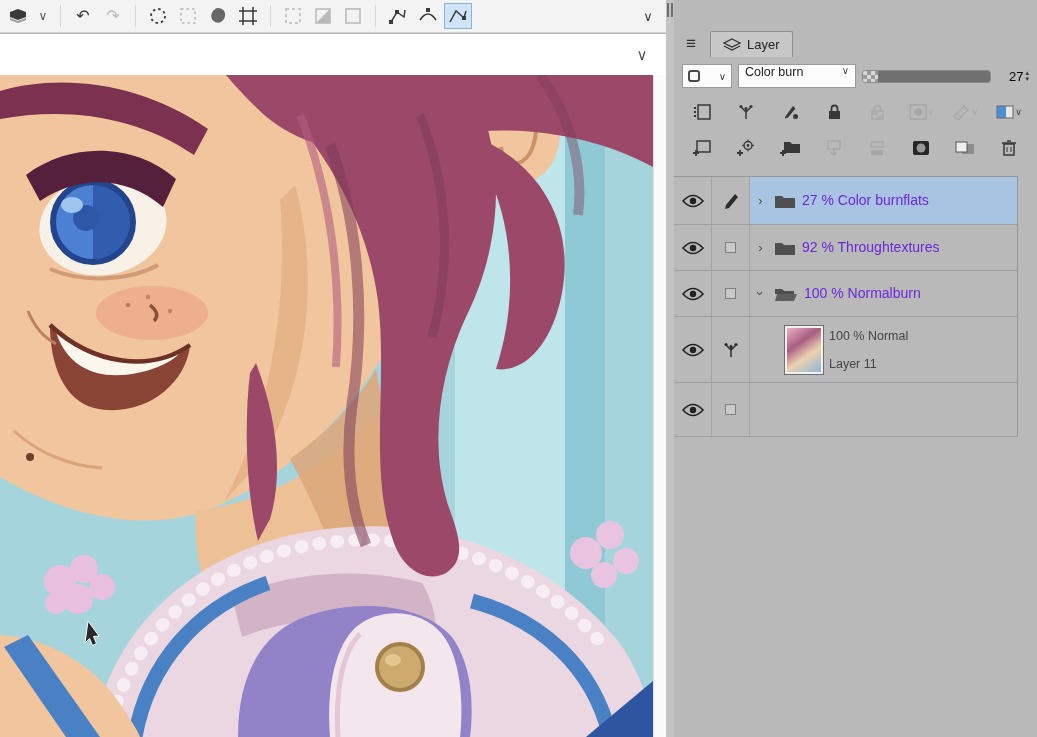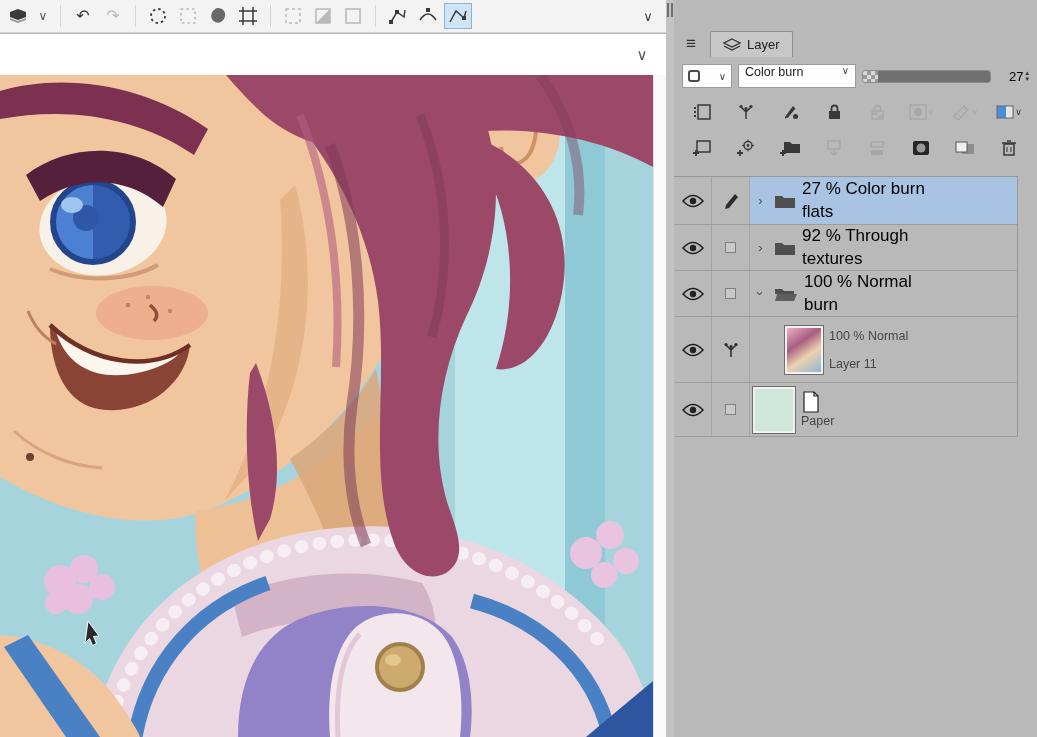--- a/index.html
+++ b/index.html
@@ -63,21 +63,21 @@
 
   
   .layer-list{margin-top:10px;margin-right:19px;border-top:1px solid #979797;border-right:1px solid #979797}
   .lrow{display:flex;align-items:stretch;border-bottom:1px solid #9d9d9d;background:#b9b9b9}
   .cell{width:38px;display:flex;align-items:center;justify-content:center;border-right:1px solid #a5a5a5}
   .chk{width:11px;height:11px;border:1px solid #7e7e7e;background:#c9c9c9}
   .content{flex:1;display:flex;align-items:center;gap:6px;padding:0 3px;min-width:0}
   .content.selected{background:#a9c3e2}
   .expand{width:15px;text-align:center;color:#4a4a4a;font-size:13px;flex:0 0 auto}
   .expand.down{transform:rotate(90deg)}
-  .lines{display:flex;flex-direction:column;font-size:17px;color:#000000;line-height:1.35;min-width:0}
+  .lines{display:flex;flex-direction:row;font-size:14px;color:#6d28d9;line-height:1.35;min-width:0}
   .h48{height:48px}.h46{height:46px}.h66{height:66px}.h54{height:54px}
   .indent{width:26px;flex:0 0 auto}
   .thumb{width:38px;height:48px;border:2px solid #f1f1f1;outline:1px solid #6e6e6e;flex:0 0 auto;
     background:linear-gradient(145deg,#ecb0c6 0%,#a85e82 35%,#ecd2ae 62%,#8fb6d8 100%)}
   .thumb-paper{width:42px;height:46px;border:2px solid #f1f1f1;outline:1px solid #6e6e6e;flex:0 0 auto;background:#cfe6da}
   .lines-span{display:flex;flex-direction:column;justify-content:space-between;height:46px;padding:2px 0;font-size:12.5px;color:#454545}
   .paper-meta{display:flex;flex-direction:column;align-items:flex-start;gap:1px;font-size:12.5px;color:#454545}
 </style>
 </head>
 <body>
@@ -490,26 +490,16 @@
     <div class="lrow h54">
       <div class="cell">
         <svg viewBox="0 0 22 14" width="22" height="14">
             <path d="M1 7 Q11 -4 21 7 Q11 18 1 7 Z" fill="none" stroke="#222" stroke-width="1.6"></path>
             <circle cx="11" cy="7" r="3.2" fill="#222"></circle>
           </svg>
       </div>
       <div class="cell">
           <span class="chk"></span>
         </div>
-      <div class="content">
-        <div class="thumb-paper"></div>
-        <div class="paper-meta">
-          <svg viewBox="0 0 20 22" width="20" height="22">
-              <path d="M3 1 h10 l4 4 v16 H3 Z" fill="#ffffff" stroke="#222" stroke-width="1.2"></path>
-              <path d="M13 1 v4 h4" fill="none" stroke="#222" stroke-width="1.2"></path>
-            </svg>
-          <span>Paper</span>
-        </div>
-      </div>
     </div>
 
   </div>
 </aside>
 
 </body></html>

